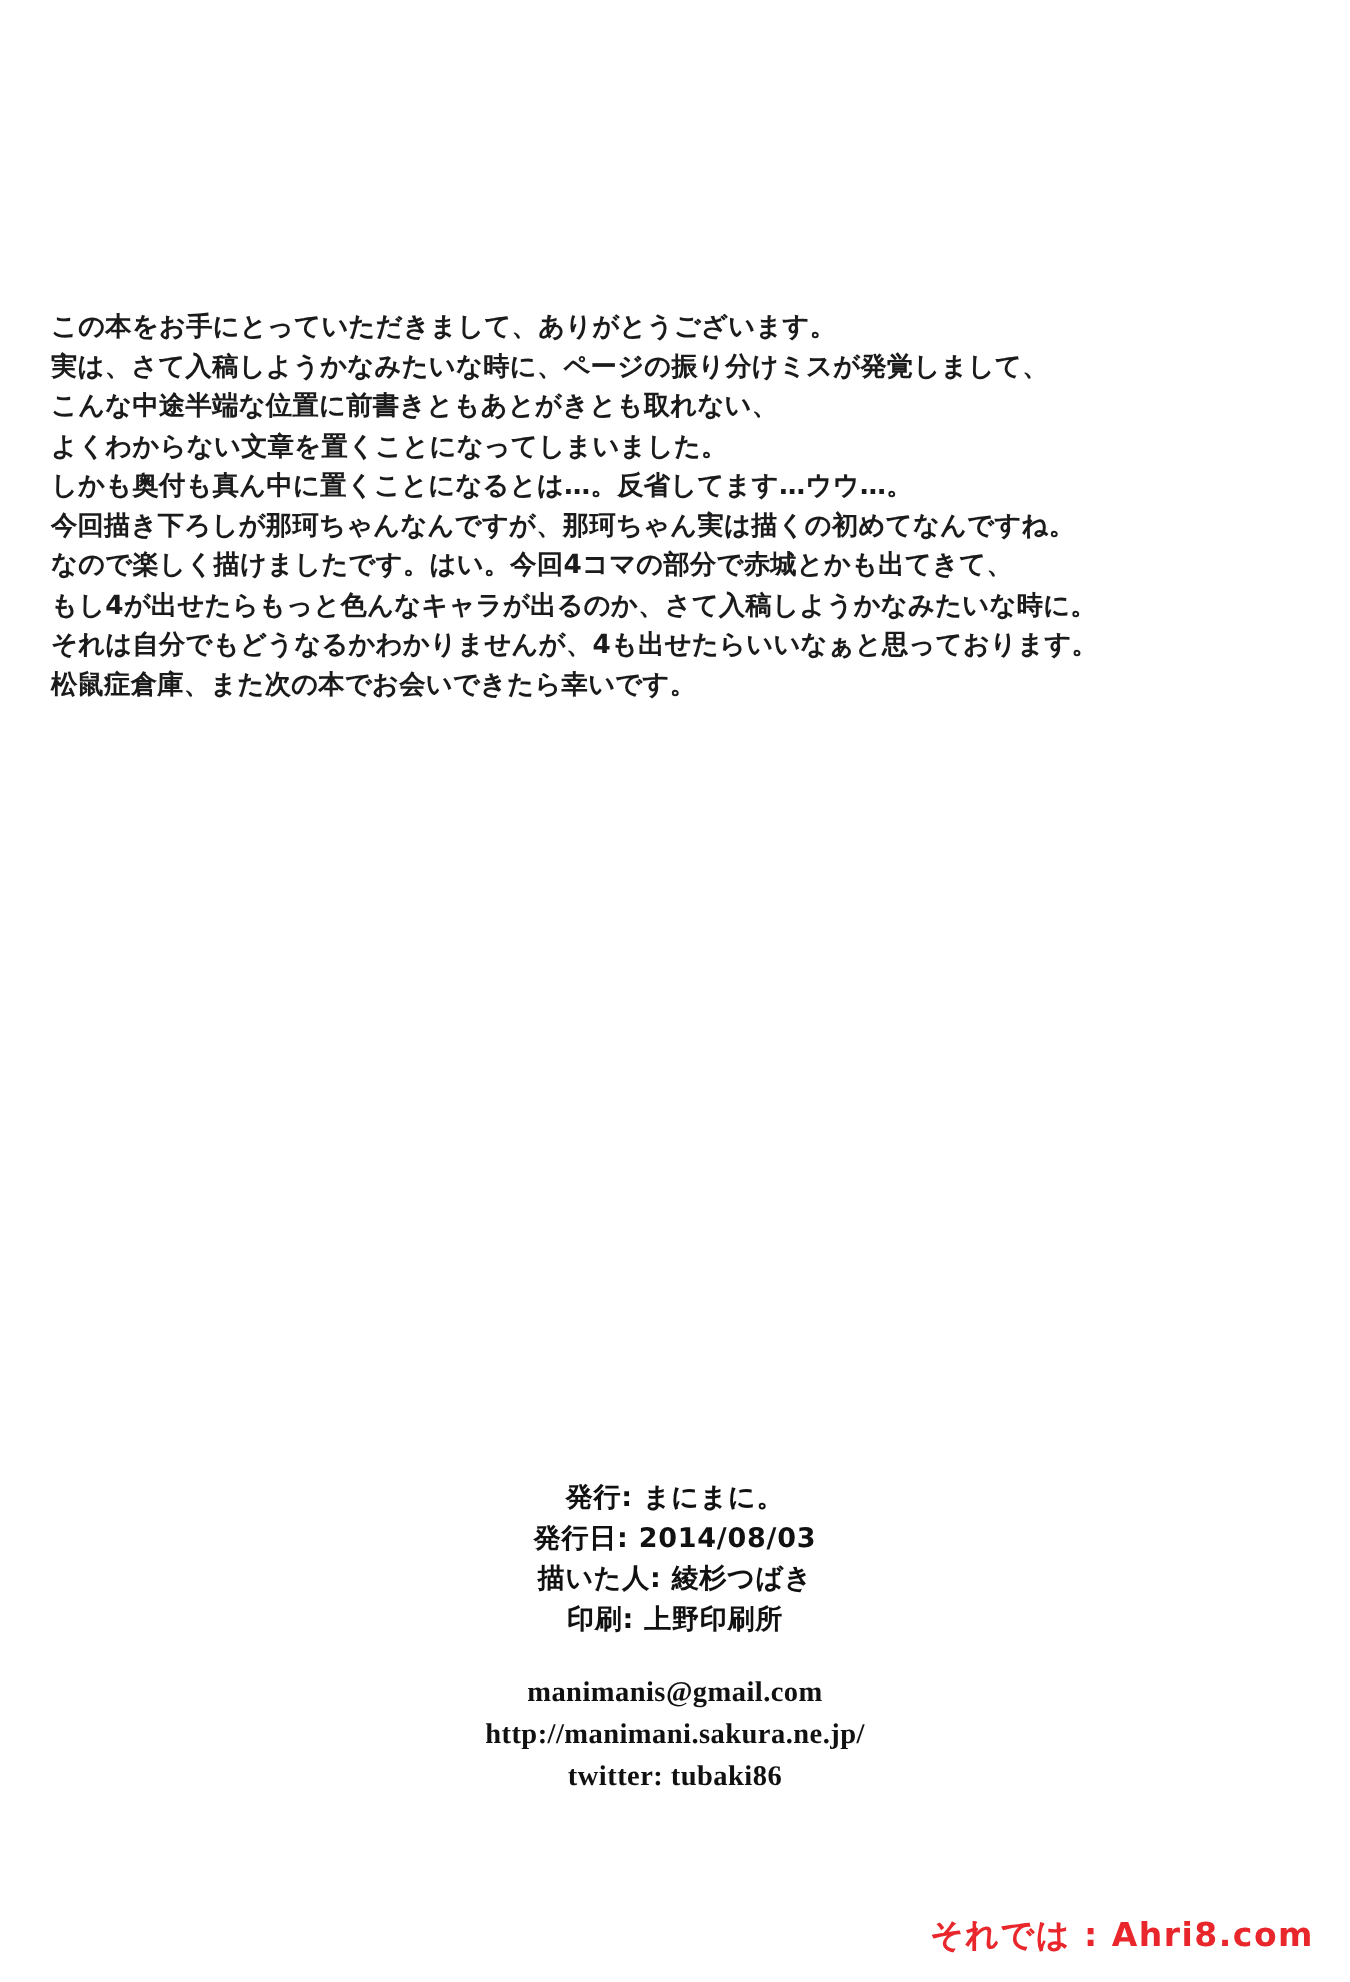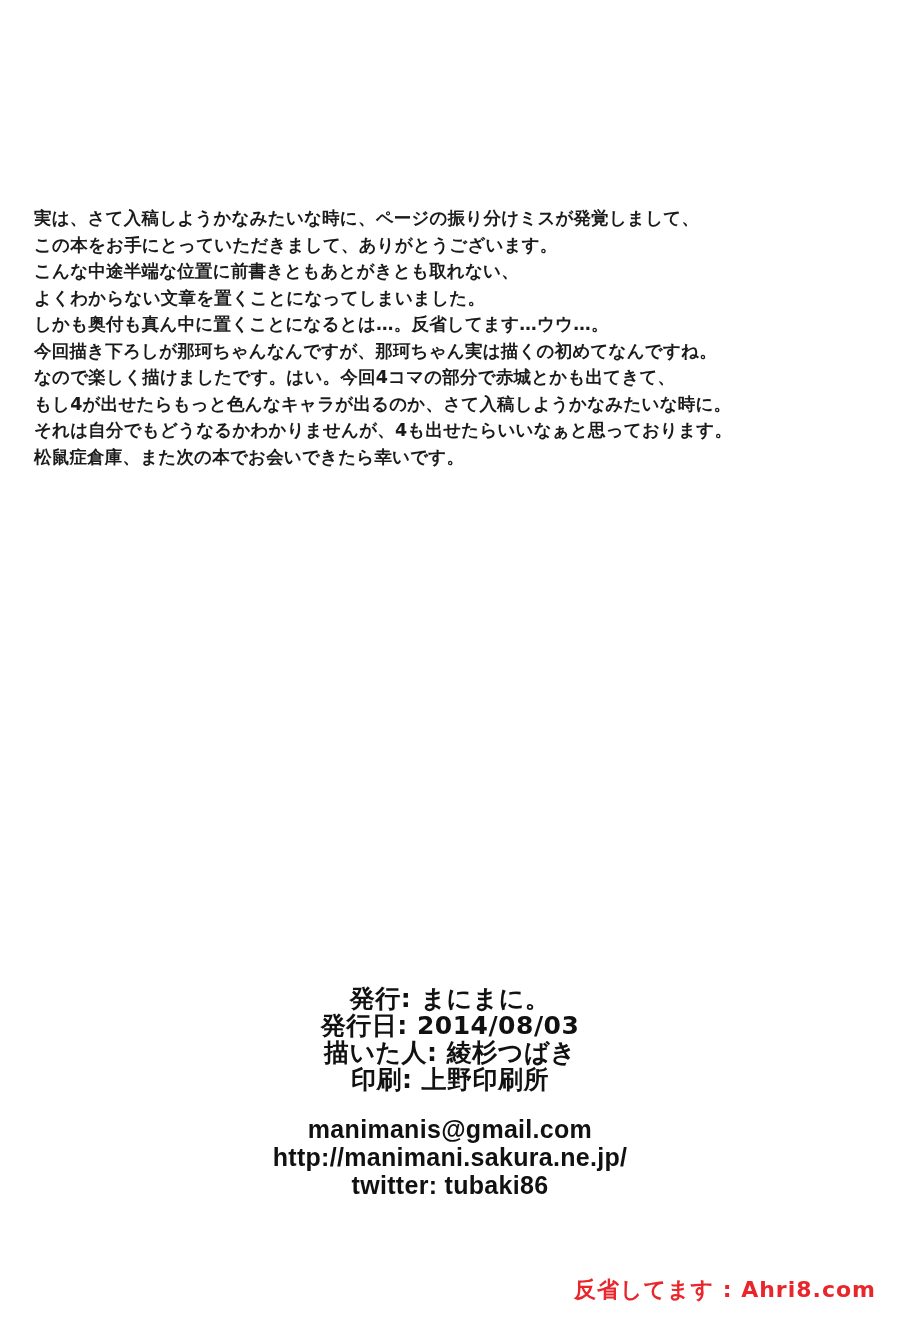--- a/index.html
+++ b/index.html
@@ -37,32 +37,32 @@
   
   .colophon {
     position: absolute;
     left: 0;
     top: 985px;
     width: 900px;
     text-align: center;
   }
   .colophon .line {
     font-family: "DejaVu Sans", "Liberation Sans", sans-serif;
-    font-size: 25px;
+    font-size: 18px;
     line-height: 27px;
     font-weight: 700;
     color: #111111;
     letter-spacing: 0.5px;
   }
   .colophon .gap {
     height: 22px;
   }
   .colophon .contact {
-    font-family: Liberation Sans, sans-serif;
-    font-size: 25px;
+    font-family: Liberation Serif, serif;
+    font-size: 19px;
     line-height: 28px;
     font-weight: 700;
     color: #111111;
     letter-spacing: 0.3px;
   }
 
   
   .watermark {
     position: absolute;
     right: 24px;
@@ -74,22 +74,22 @@
     letter-spacing: 1px;
     white-space: pre;
   }
 </style>
 </head>
 <body>
 
 <div class="page">
 
   <div class="afterword">
+    <p>この本をお手にとっていただきまして、ありがとうございます。</p>
     <p>実は、さて入稿しようかなみたいな時に、ページの振り分けミスが発覚しまして、</p>
-    <p>この本をお手にとっていただきまして、ありがとうございます。</p>
     <p>こんな中途半端な位置に前書きともあとがきとも取れない、</p>
     <p>よくわからない文章を置くことになってしまいました。</p>
     <p>しかも奥付も真ん中に置くことになるとは…。反省してます…ウウ…。</p>
     <p>今回描き下ろしが那珂ちゃんなんですが、那珂ちゃん実は描くの初めてなんですね。</p>
     <p>なので楽しく描けましたです。はい。今回4コマの部分で赤城とかも出てきて、</p>
     <p>もし4が出せたらもっと色んなキャラが出るのか、さて入稿しようかなみたいな時に。</p>
     <p>それは自分でもどうなるかわかりませんが、4も出せたらいいなぁと思っております。</p>
     <p>松鼠症倉庫、また次の本でお会いできたら幸いです。</p>
   </div>
 
@@ -99,15 +99,15 @@
     <div class="line">描いた人: 綾杉つばき</div>
     <div class="line">印刷: 上野印刷所</div>
 
     <div class="gap"></div>
 
     <div class="contact">manimanis@gmail.com</div>
     <div class="contact">http://manimani.sakura.ne.jp/</div>
     <div class="contact">twitter: tubaki86</div>
   </div>
 
-  <div class="watermark">反省してます : Ahri8.com</div>
+  <div class="watermark">それでは : Ahri8.com</div>
 
 </div>
 
 </body></html>

